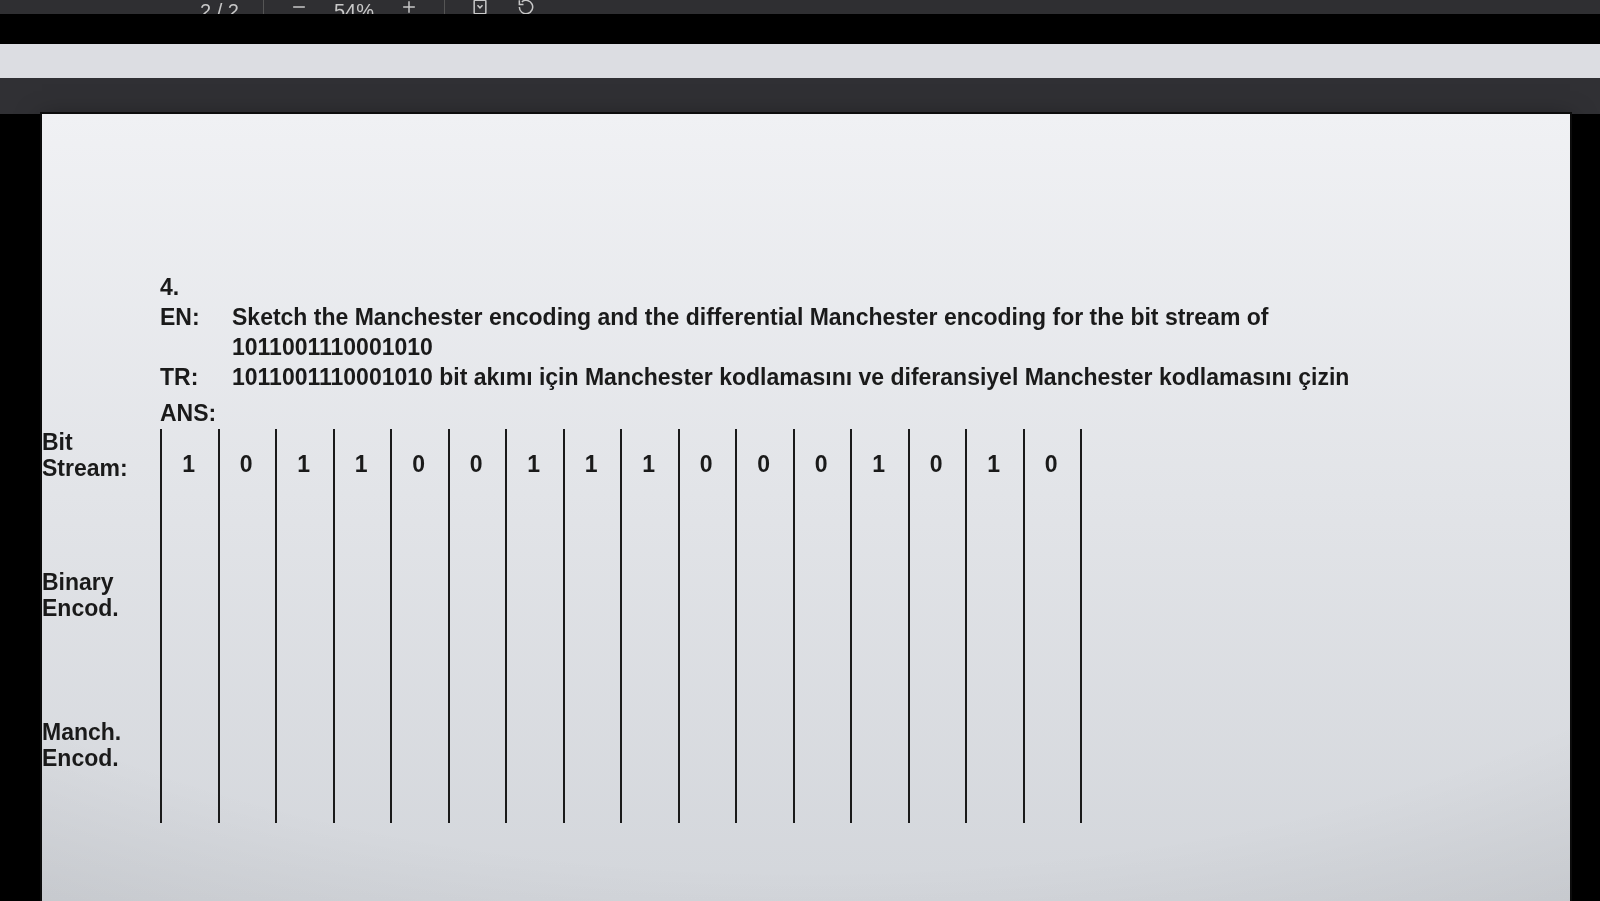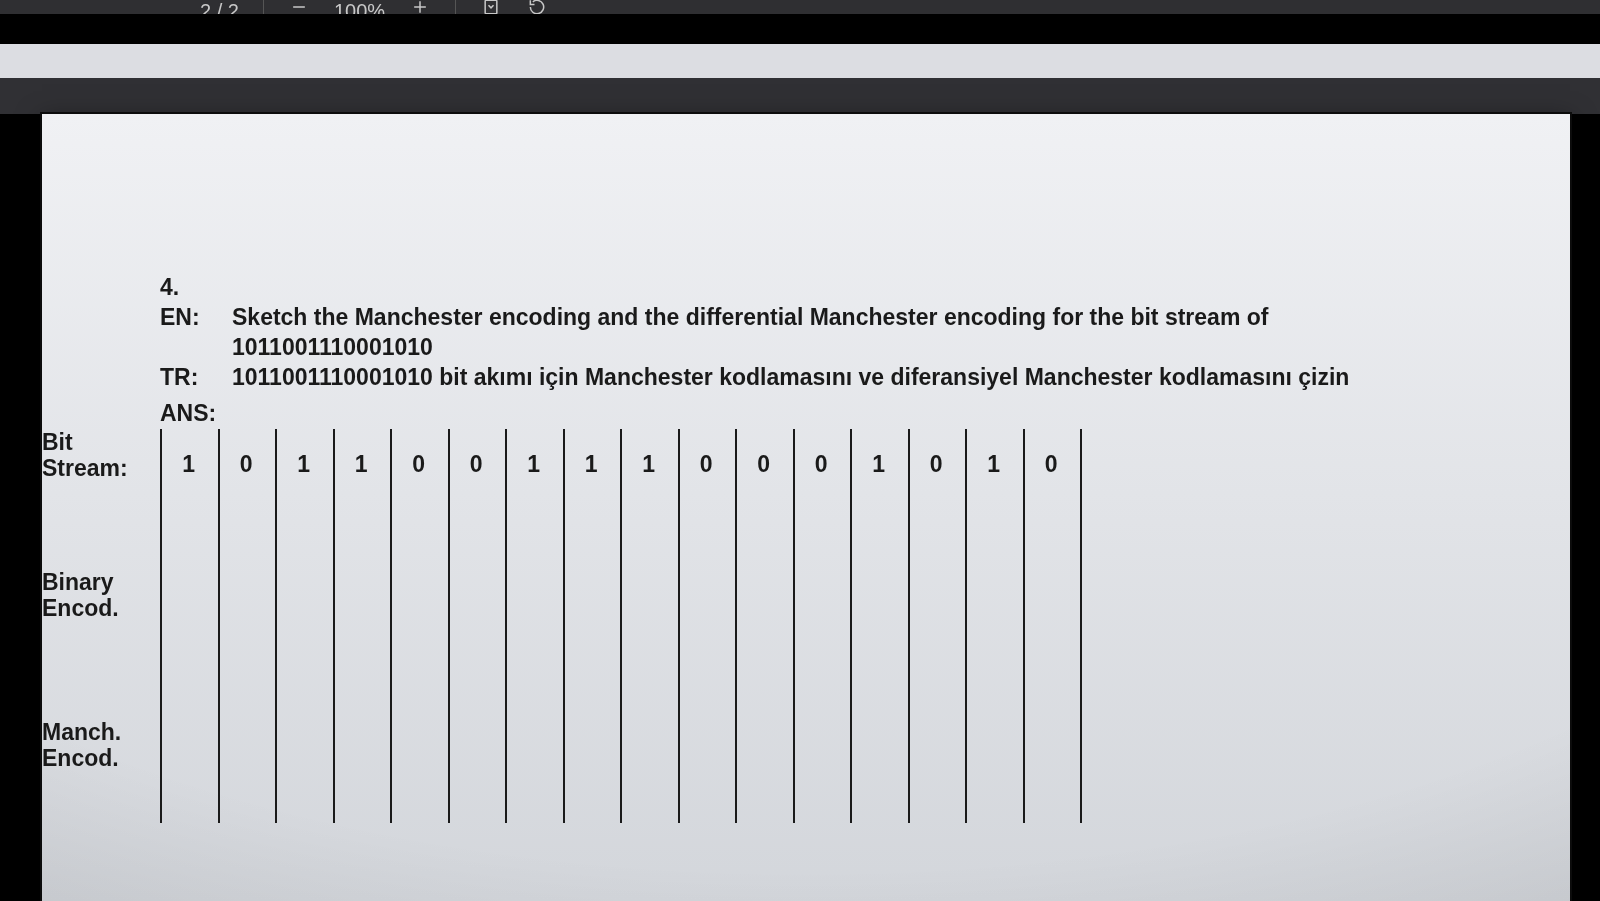--- a/index.html
+++ b/index.html
@@ -138,21 +138,21 @@
 <body>
 
 <div id="toolbar">
   <span class="tb-text">2 / 2</span>
   <span class="tb-sep"></span>
   <span class="tb-icon">
     <svg viewBox="0 0 24 24">
         <line x1="5" y1="12" x2="19" y2="12"></line>
       </svg>
   </span>
-  <span class="tb-text">100%</span>
+  <span class="tb-text">54%</span>
   <span class="tb-icon">
     <svg viewBox="0 0 24 24">
         <line x1="12" y1="5" x2="12" y2="19"></line>
         <line x1="5" y1="12" x2="19" y2="12"></line>
       </svg>
   </span>
   <span class="tb-sep"></span>
   <span class="tb-icon">
     <svg viewBox="0 0 24 24">
         <rect x="5" y="4" width="14" height="16" rx="1"></rect>

